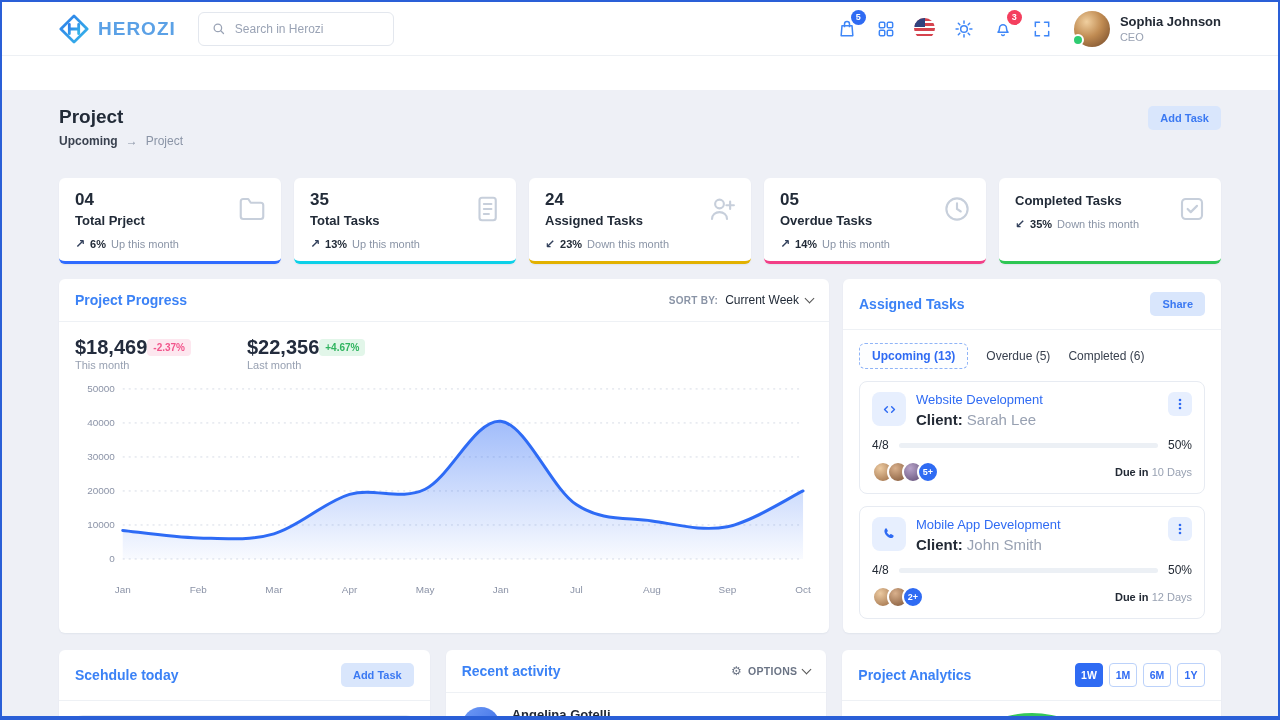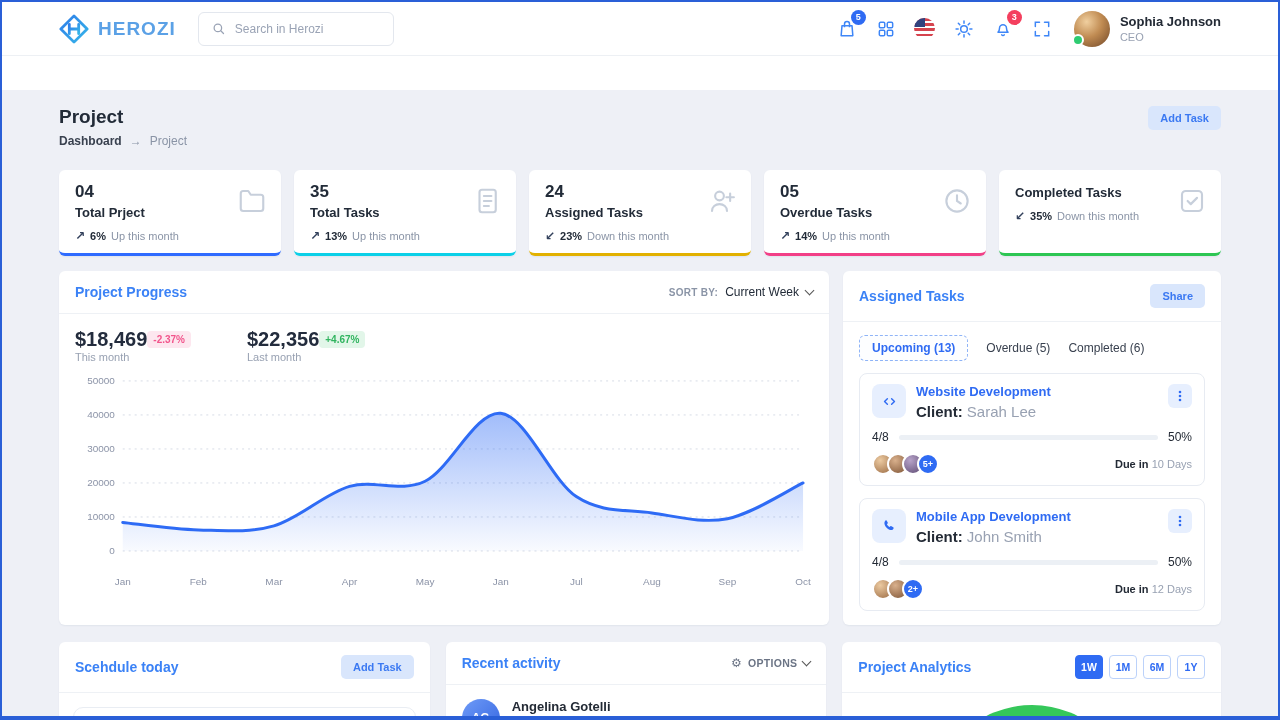--- a/index.html
+++ b/index.html
@@ -45,21 +45,21 @@
   
   main{padding:0 57px;}
   .page-head{display:flex;justify-content:space-between;align-items:flex-start;padding-top:16px;}
   .page-title{font-size:19px;font-weight:800;color:#222b38;}
   .breadcrumb{margin-top:6px;font-size:12px;color:#8a94a6;display:flex;gap:8px;align-items:center;}
   .breadcrumb .home{color:#39414f;font-weight:600;cursor:pointer;}
   .btn-soft{background:#d9e6fc;color:#3b79f2;font-size:12px;font-weight:600;padding:7px 14px;border-radius:5px;
     border:none;cursor:pointer;font-family:inherit;}
   .btn-soft.sm{font-size:11px;padding:6px 12px;}
   
-  .stats{display:grid;grid-template-columns:repeat(5,1fr);gap:13px;margin-top:22px;}
+  .stats{display:grid;grid-template-columns:repeat(5,1fr);gap:13px;margin-top:30px;}
   .stat{background:#fff;border-radius:6px;padding:12px 16px 10px;box-shadow:0 1px 2px rgba(23,43,77,.06);
     border-bottom:3px solid #ccc;position:relative;}
   .stat-val{font-size:17px;font-weight:800;color:#222b38;}
   .stat-label{font-size:13px;font-weight:600;color:#222b38;margin-top:3px;}
   .stat-trend{margin-top:9px;font-size:11px;color:#8a94a6;display:flex;align-items:center;gap:5px;}
   .stat-trend .arrow{font-weight:700;font-size:12px;color:#33415c;}
   .stat-trend b{color:#222b38;font-weight:700;}
   .stat-ic{position:absolute;right:14px;top:16px;width:30px;height:30px;color:#c7cfdb;}
   .stat-ic svg{width:30px;height:30px;}
   
@@ -84,21 +84,21 @@
   
   .tabs{display:flex;gap:18px;align-items:center;padding:13px 16px 0;}
   .tab{font-size:12px;color:#39414f;cursor:pointer;padding:6px 0;}
   .tab.active{color:#2f6bf3;font-weight:600;border:1.5px dashed #8fb4f7;border-radius:6px;padding:5px 12px;background:#fdfeff;}
   .task-list{padding:12px 16px 14px;display:flex;flex-direction:column;gap:12px;}
   .task-card{border:1px solid #e7ebf2;border-radius:8px;padding:10px 12px;}
   .task-top{display:flex;align-items:flex-start;gap:10px;}
   .task-ic{width:34px;height:34px;border-radius:8px;background:#e7effe;color:#2f6bf3;display:flex;
     align-items:center;justify-content:center;flex-shrink:0;}
   .task-ic svg{width:17px;height:17px;}
-  .task-name{font-size:13px;font-weight:700;color:#2f6bf3;cursor:pointer;}
+  .task-name{font-size:13px;font-weight:400;color:#2f6bf3;cursor:pointer;}
   .task-client{font-size:15px;color:#98a1b2;margin-top:4px;}
   .task-client b{color:#232a35;font-weight:700;}
   .task-menu{margin-left:auto;width:24px;height:24px;border-radius:6px;background:#e7effe;color:#2f6bf3;
     display:flex;align-items:center;justify-content:center;cursor:pointer;}
   .task-menu svg{width:12px;height:12px;}
   .task-prog{display:flex;align-items:center;gap:10px;margin-top:10px;}
   .ratio,.pct{font-size:12px;font-weight:400;color:#232a35;}
   .track{flex:1;height:5px;background:#ecf0f5;border-radius:3px;overflow:hidden;}
   .fill{height:100%;border-radius:3px;background:#2f6bf3;}
   .task-foot{display:flex;align-items:center;justify-content:space-between;margin-top:9px;}
@@ -211,21 +211,21 @@
   </div>
 </header>
 <div class="subbar"></div>
 
 <main>
 
   <div class="page-head">
     <div>
       <div class="page-title">Project</div>
       <div class="breadcrumb">
-        <span class="home">Dashboard</span>
+        <span class="home">Upcoming</span>
         <span>→</span>
         <span>Project</span>
       </div>
     </div>
     <button class="btn-soft sm">Add Task</button>
   </div>
 
   <div class="stats">
     <div class="stat" style="border-bottom-color: rgb(47, 107, 255);">
       <div class="stat-val">04</div>

